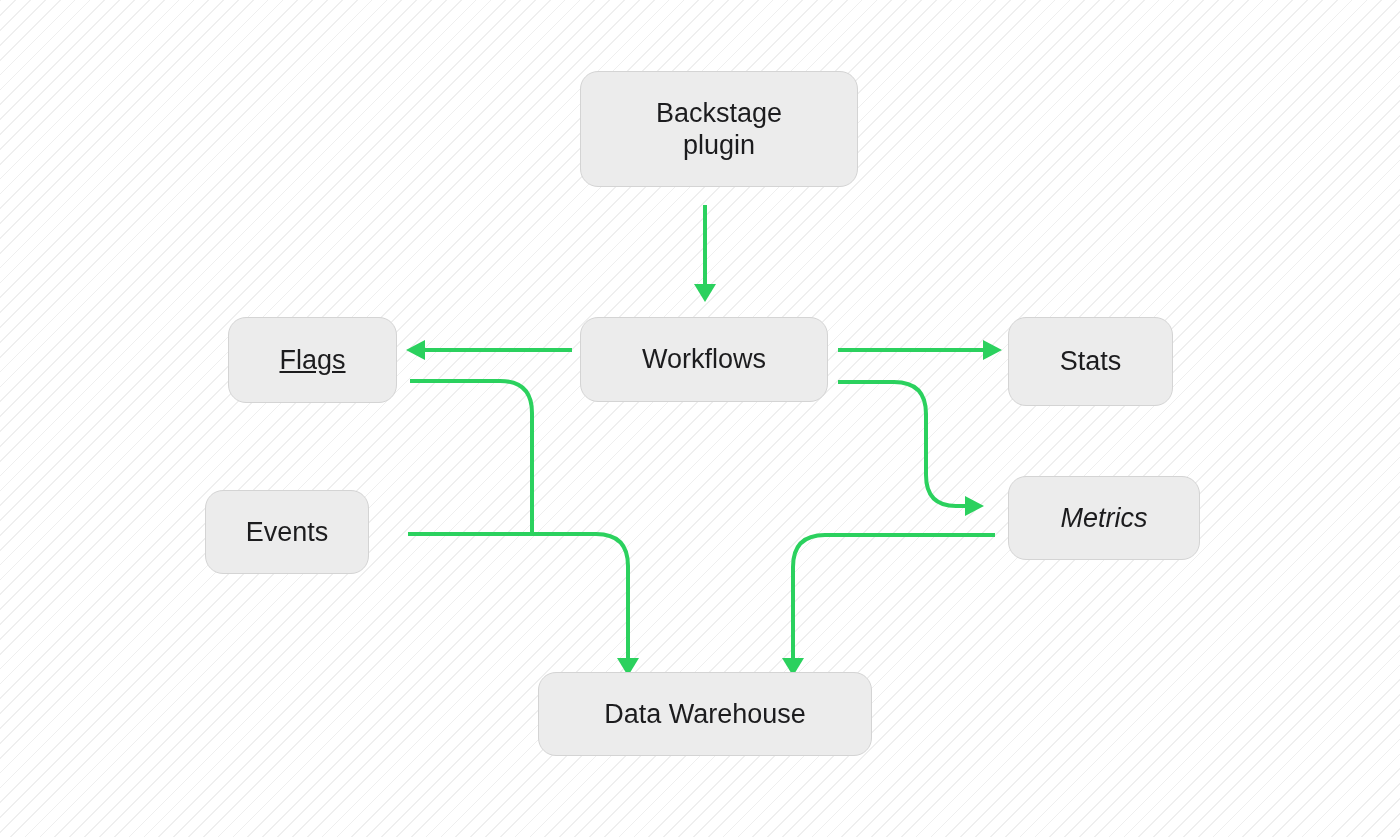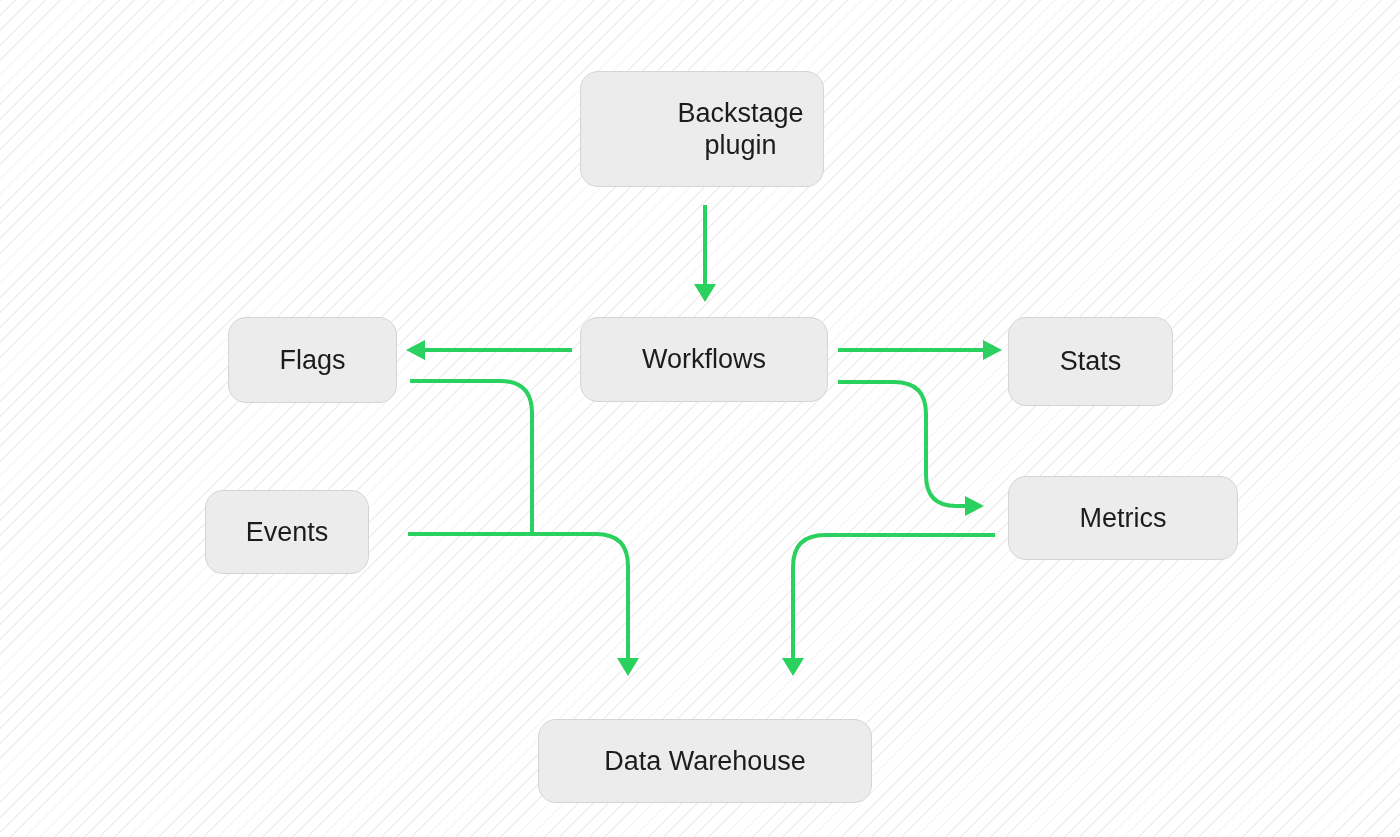--- a/index.html
+++ b/index.html
@@ -32,28 +32,28 @@
     align-items: center;
     justify-content: center;
     background: #ececec;
     border: 1.5px solid #d4d4d4;
     border-radius: 18px;
     font-size: 27px;
     line-height: 1.2;
     color: #1c1c1e;
     text-align: center;
   }
-  .node-backstage { left: 580px; top: 71px;  width: 244px; height: 116px; justify-content: flex-end; }
+  .node-backstage { left: 580px; top: 71px;  width: 278px; height: 116px; }
   .node-backstage .label { max-width: 165px; }
   .node-workflows { left: 580px; top: 317px; width: 248px; height: 85px; text-align: right; }
-  .node-flags     { left: 228px; top: 317px; width: 169px; height: 86px; }
+  .node-flags     { left: 228px; top: 317px; width: 169px; height: 86px; text-decoration: underline; }
   .node-stats     { left: 1008px; top: 317px; width: 165px; height: 89px; }
-  .node-metrics   { left: 1008px; top: 476px; width: 230px; height: 84px; }
+  .node-metrics   { left: 1008px; top: 476px; width: 192px; height: 84px; font-style: italic; }
   .node-events    { left: 205px; top: 490px; width: 164px; height: 84px; }
-  .node-warehouse { left: 538px; top: 719px; width: 334px; height: 84px; }
+  .node-warehouse { left: 538px; top: 672px; width: 334px; height: 84px; }
 </style>
 </head>
 <body>
 
 <div class="canvas">
 
   <svg class="edges" viewBox="0 0 1400 837">
 
     <g>
       <path d="M 705 205 L 705 285" stroke="#1fc42a"></path>

